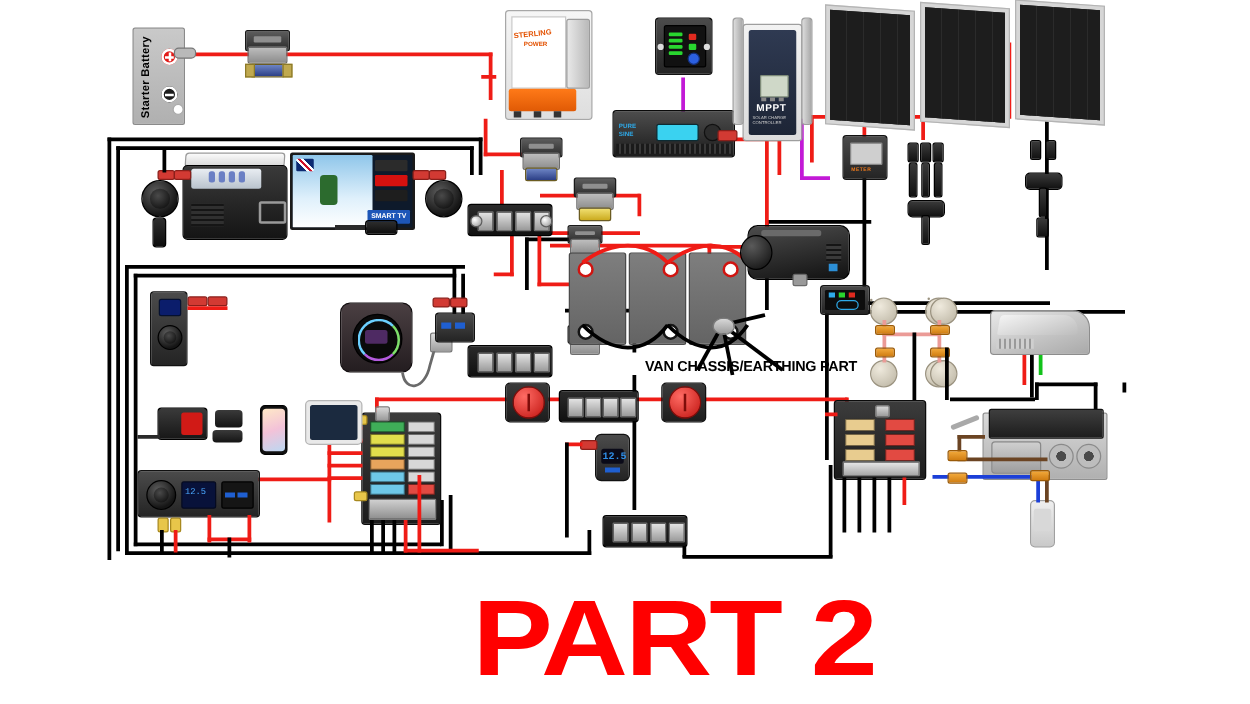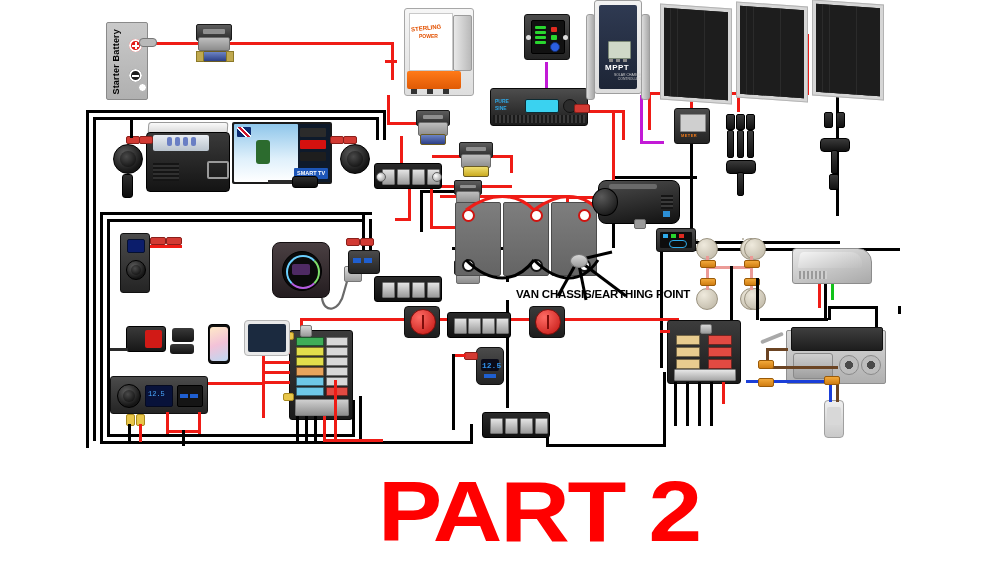--- a/index.html
+++ b/index.html
@@ -314,21 +314,21 @@
   </div>
 
   <div class="inverter" style="left:490px;top:88px;width:96px;height:36px;">
     <div class="lcd" style="left:34px;top:10px;width:32px;height:12px;"></div>
     <div style="position:absolute;left:4px;top:9px;font-size:5px;color:#2ea9e8;font-weight:bold;line-height:7px;">PURE<br>SINE</div>
     <div style="position:absolute;left:72px;top:10px;width:12px;height:12px;border-radius:50%;background:#2c2c2c;border:1px solid #111;"></div>
     <div style="position:absolute;left:2px;top:26px;width:92px;height:8px;background:repeating-linear-gradient(90deg,#1a1a1a 0 2px,#3a3a3a 2px 4px);"></div>
   </div>
   <div class="crimp" style="left:574px;top:104px;width:14px;height:7px;"></div>
 
-  <div class="mppt" style="left:594px;top:0;width:46px;height:92px;text-align:right;">
+  <div class="mppt" style="left:594px;top:19px;width:46px;height:92px;">
     <div class="face" style="left:4px;top:4px;width:38px;height:84px;"></div>
     <div class="lcd" style="left:13px;top:40px;width:21px;height:16px;"></div>
     <div style="position:absolute;left:10px;top:62px;font-size:8px;font-weight:bold;color:#fff;letter-spacing:.5px;">MPPT</div>
     <div style="position:absolute;left:7px;top:72px;font-size:3.4px;color:#ccc;">SOLAR CHARGE CONTROLLER</div>
     <div style="position:absolute;left:14px;top:58px;width:4px;height:3px;background:#888;"></div>
     <div style="position:absolute;left:21px;top:58px;width:4px;height:3px;background:#888;"></div>
     <div style="position:absolute;left:28px;top:58px;width:4px;height:3px;background:#888;"></div>
   </div>
   <div class="mppt" style="left:586px;top:14px;width:7px;height:84px;background:linear-gradient(90deg,#dcdcdc,#a8a8a8);"></div>
   <div class="mppt" style="left:641px;top:14px;width:7px;height:84px;background:linear-gradient(90deg,#dcdcdc,#a8a8a8);"></div>
@@ -446,21 +446,21 @@
   </svg>
 
   <svg style="position:absolute;left:556px;top:248px;width:110px;height:80px;">
     <path d="M22 12 L 2 48" stroke="#000" stroke-width="3" fill="none"></path>
     <path d="M22 12 L 30 52" stroke="#000" stroke-width="3" fill="none"></path>
     <path d="M22 12 L 70 48" stroke="#000" stroke-width="3" fill="none"></path>
     <path d="M22 12 L 56 4" stroke="#000" stroke-width="3" fill="none"></path>
   </svg>
   <div class="lugclamp" style="left:570px;top:254px;width:16px;height:12px;border-radius:50%;"></div>
 
-  <span class="lbl chassis-label" style="left:516px;top:288px;">VAN CHASSIS/EARTHING POINT</span>
+  <span class="lbl chassis-label" style="left:516px;top:288px;">VAN CHASSIS/EARTHING PART</span>
 
   <div class="heater" style="left:598px;top:180px;width:80px;height:42px;">
     <div style="position:absolute;left:10px;top:3px;width:48px;height:5px;background:#6a6a6a;border-radius:2px;"></div>
     <div style="position:absolute;left:62px;top:14px;width:12px;height:14px;background:repeating-linear-gradient(0deg,#151515 0 2px,#3a3a3a 2px 4px);"></div>
     <div style="position:absolute;left:64px;top:30px;width:7px;height:6px;background:#2c8fd6;"></div>
   </div>
   <div class="heater-drum drum" style="position:absolute;left:592px;top:188px;width:24px;height:26px;border-radius:50%;background:radial-gradient(circle at 35% 30%,#5a5a5a,#0b0b0b);border:1px solid #000;"></div>
   <div style="position:absolute;left:634px;top:219px;width:10px;height:8px;background:#9a9a9a;border:1px solid #6a6a6a;border-radius:2px;"></div>
 
   <div class="panel" style="left:656px;top:228px;width:38px;height:22px;">

